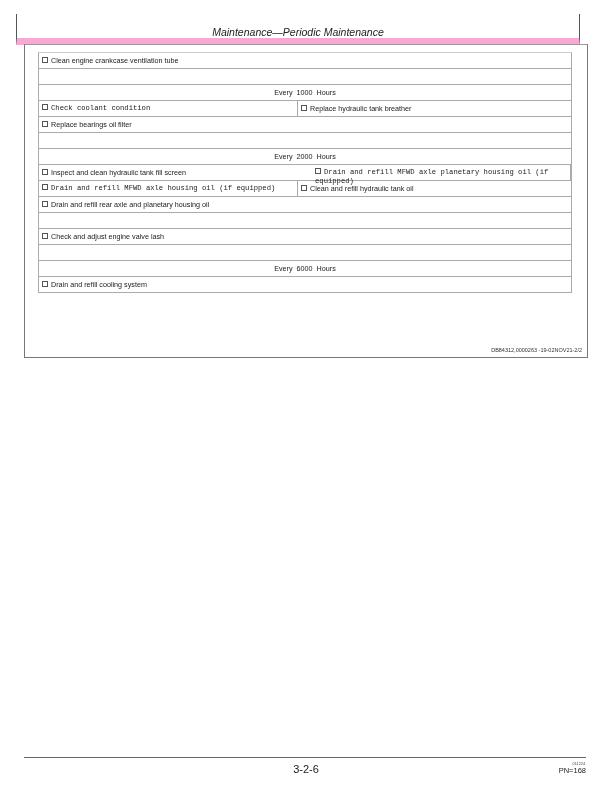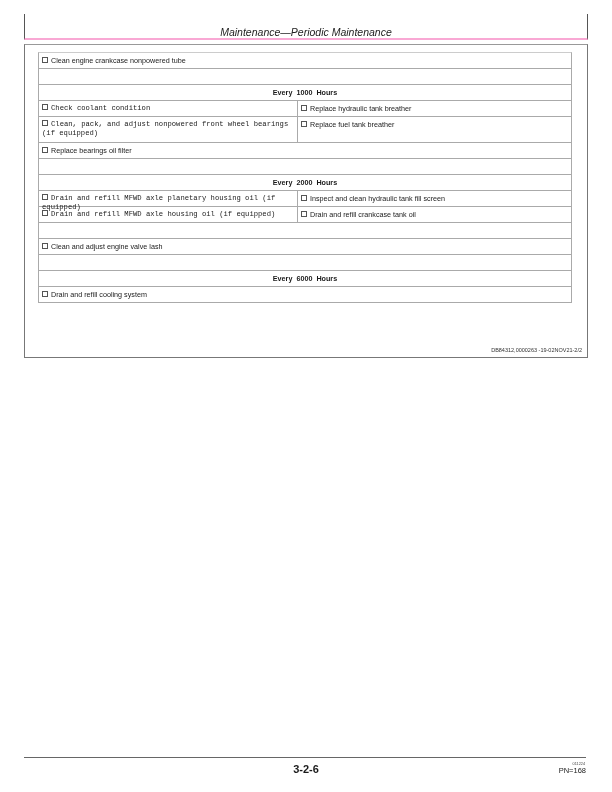--- a/index.html
+++ b/index.html
@@ -1,22 +1,22 @@
 <!DOCTYPE html>
 <html><head>
 <meta charset="utf-8">
 <style>
   html, body { margin: 0; padding: 0; }
   body {
     width: 612px; height: 792px; position: relative; background: #ffffff;
     font-family: "Liberation Sans", sans-serif; color: #1a1a1a; overflow: hidden;
   }
   .header-box {
-    position: absolute; left: 24px; top: 14px; width: 562px; height: 24px;
-    border-left: 1px solid #555; border-right: 1px solid #555; border-bottom: 2px solid #f9a8d4;
+    position: absolute; left: 16px; top: 14px; width: 562px; height: 24px;
+    border-left: 1px solid #555; border-right: 1px solid #555; border-bottom: 7px solid #f9a8d4;
   }
   .header-title {
     position: absolute; left: 0; right: 0; top: 12px; text-align: center;
     font-style: italic; font-size: 10.5px; color: #222;
   }
   .outer-box {
     position: absolute; left: 24px; top: 44px; width: 562px; height: 312px;
     border: 1px solid #777; border-top: 1px solid #999;
   }
   .inner-table {
@@ -24,82 +24,81 @@
     border: 1px solid #aaa; border-top: 1px solid #ccc;
   }
   .row { display: flex; border-bottom: 1px solid #aaa; font-size: 7.2px; }
   .row:last-child { border-bottom: none; align-items: flex-end; }
   .cell { padding: 3px 3px; line-height: 9px; box-sizing: border-box; }
   .cell.full { width: 100%; }
   .cell.half-l { width: 259px; border-right: 1px solid #aaa; font-family: Liberation Mono, monospace; }
   .cell.half-r { flex: 1; }
   .row.single .cell { height: 15px; }
   .row.blank { height: 15px; }
-  .row.heading .cell { text-align: center; font-weight: bold; height: 15px; word-spacing: 2px; }
+  .row.heading .cell { text-align: center; font-weight: normal; height: 15px; word-spacing: 2px; }
   .row.tall .cell { height: 25px; }
   .box { display: inline-block; width: 4px; height: 4px; border: 0.6px solid #555; margin-right: 3px; vertical-align: 0px; }
   .doc-ref {
     position: absolute; right: 5px; bottom: 4px; font-size: 5.5px; color: #333;
   }
   .footer-line {
     position: absolute; left: 24px; top: 757px; width: 562px; height: 0; border-top: 1px solid #666;
   }
   .page-number {
     position: absolute; left: 0; right: 0; top: 763px; text-align: center;
-    font-weight: bold; font-size: 11px;
+    font-weight: normal; font-size: 11px;
   }
   .footer-small { position: absolute; right: 27px; top: 762px; font-size: 3.8px; color: #444; }
   .pn { position: absolute; right: 26px; top: 766px; font-size: 7.5px; color: #222; }
 </style>
 </head>
 <body>
 
 <div class="header-box">
   <div class="header-title">Maintenance—Periodic Maintenance</div>
 </div>
 
 <div class="outer-box">
   <div class="inner-table">
 
     <div class="row single">
-      <div class="cell full"><span class="box"></span><span>Clean engine crankcase nonpowered tube</span></div>
+      <div class="cell full"><span class="box"></span><span>Clean engine crankcase ventilation tube</span></div>
     </div>
     <div class="row blank"></div>
 
     <div class="row heading">
       <div class="cell full">Every  1000  Hours</div>
     </div>
     <div class="row single">
       <div class="cell half-l"><span class="box"></span><span>Check coolant condition</span></div>
       <div class="cell half-r"><span class="box"></span><span>Replace hydraulic tank breather</span></div>
     </div>
-    <div class="row tall">
-      <div class="cell half-l"><span class="box"></span><span>Clean, pack, and adjust nonpowered front wheel bearings (if equipped)</span></div>
-      <div class="cell half-r"><span class="box"></span><span>Replace fuel tank breather</span></div>
-    </div>
     <div class="row single">
       <div class="cell full"><span class="box"></span><span>Replace bearings oil filter</span></div>
     </div>
     <div class="row blank"></div>
 
     <div class="row heading">
       <div class="cell full">Every  2000  Hours</div>
     </div>
     <div class="row single">
+      <div class="cell half-r"><span class="box"></span><span>Inspect and clean hydraulic tank fill screen</span></div>
       <div class="cell half-l"><span class="box"></span><span>Drain and refill MFWD axle planetary housing oil (if equipped)</span></div>
-      <div class="cell half-r"><span class="box"></span><span>Inspect and clean hydraulic tank fill screen</span></div>
     </div>
     <div class="row single">
       <div class="cell half-l"><span class="box"></span><span>Drain and refill MFWD axle housing oil (if equipped)</span></div>
-      <div class="cell half-r"><span class="box"></span><span>Drain and refill crankcase tank oil</span></div>
+      <div class="cell half-r"><span class="box"></span><span>Clean and refill hydraulic tank oil</span></div>
+    </div>
+    <div class="row single">
+      <div class="cell full"><span class="box"></span><span>Drain and refill rear axle and planetary housing oil</span></div>
     </div>
     <div class="row blank"></div>
 
     <div class="row single">
-      <div class="cell full"><span class="box"></span><span>Clean and adjust engine valve lash</span></div>
+      <div class="cell full"><span class="box"></span><span>Check and adjust engine valve lash</span></div>
     </div>
     <div class="row blank"></div>
 
     <div class="row heading">
       <div class="cell full">Every  6000  Hours</div>
     </div>
     <div class="row single">
       <div class="cell full"><span class="box"></span><span>Drain and refill cooling system</span></div>
     </div>
   </div>

